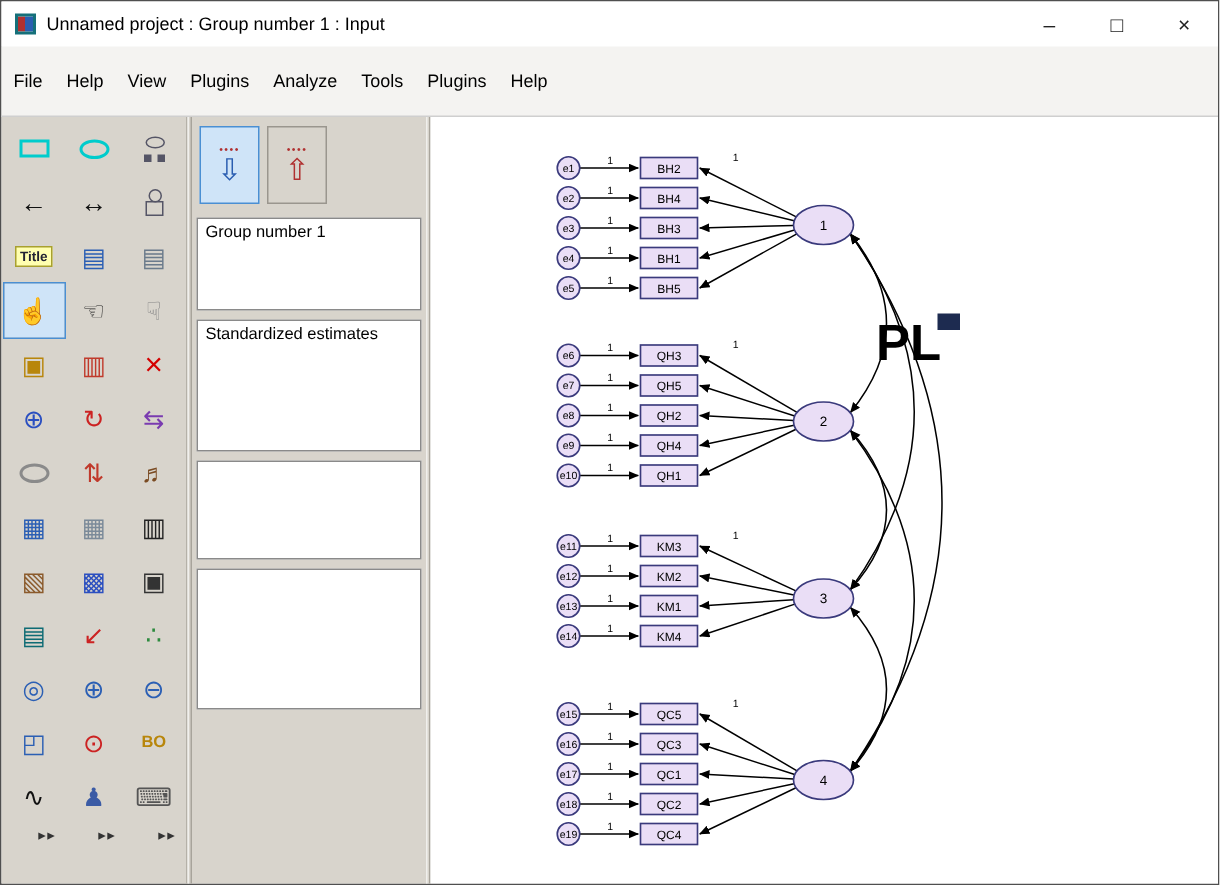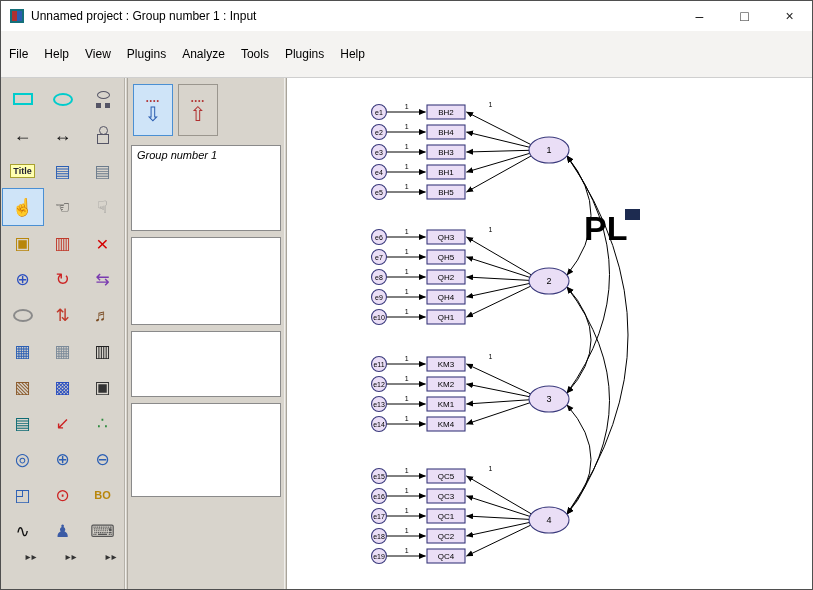--- a/index.html
+++ b/index.html
@@ -235,24 +235,25 @@
           <div class="vbtn active">
             <span class="vdots">••••</span>
             <span class="varrow" style="color: rgb(42, 93, 176);">⇩</span>
           </div>
           <div class="vbtn">
             <span class="vdots">••••</span>
             <span class="varrow" style="color: rgb(176, 48, 48);">⇧</span>
           </div>
         </div>
       <div id="panelboxes">
-          <div class="pbox" style="height: 86px; font-style: italic;">
+          <div class="pbox" style="height: 62px;">
             <div class="pitem">Group number 1</div>
           </div>
           <div class="pbox" style="height: 88px;">
+            <div class="pitem">Standardized estimates</div>
           </div>
           <div class="pbox" style="height: 66px;"></div>
           <div class="pbox" style="height: 94px;"></div>
         </div>
     </div>
 
     <div class="splitter"></div>
 
     <div class="canvas">
       <svg id="diagram" width="524" height="514" viewBox="0 0 524 514" xmlns="http://www.w3.org/2000/svg">

